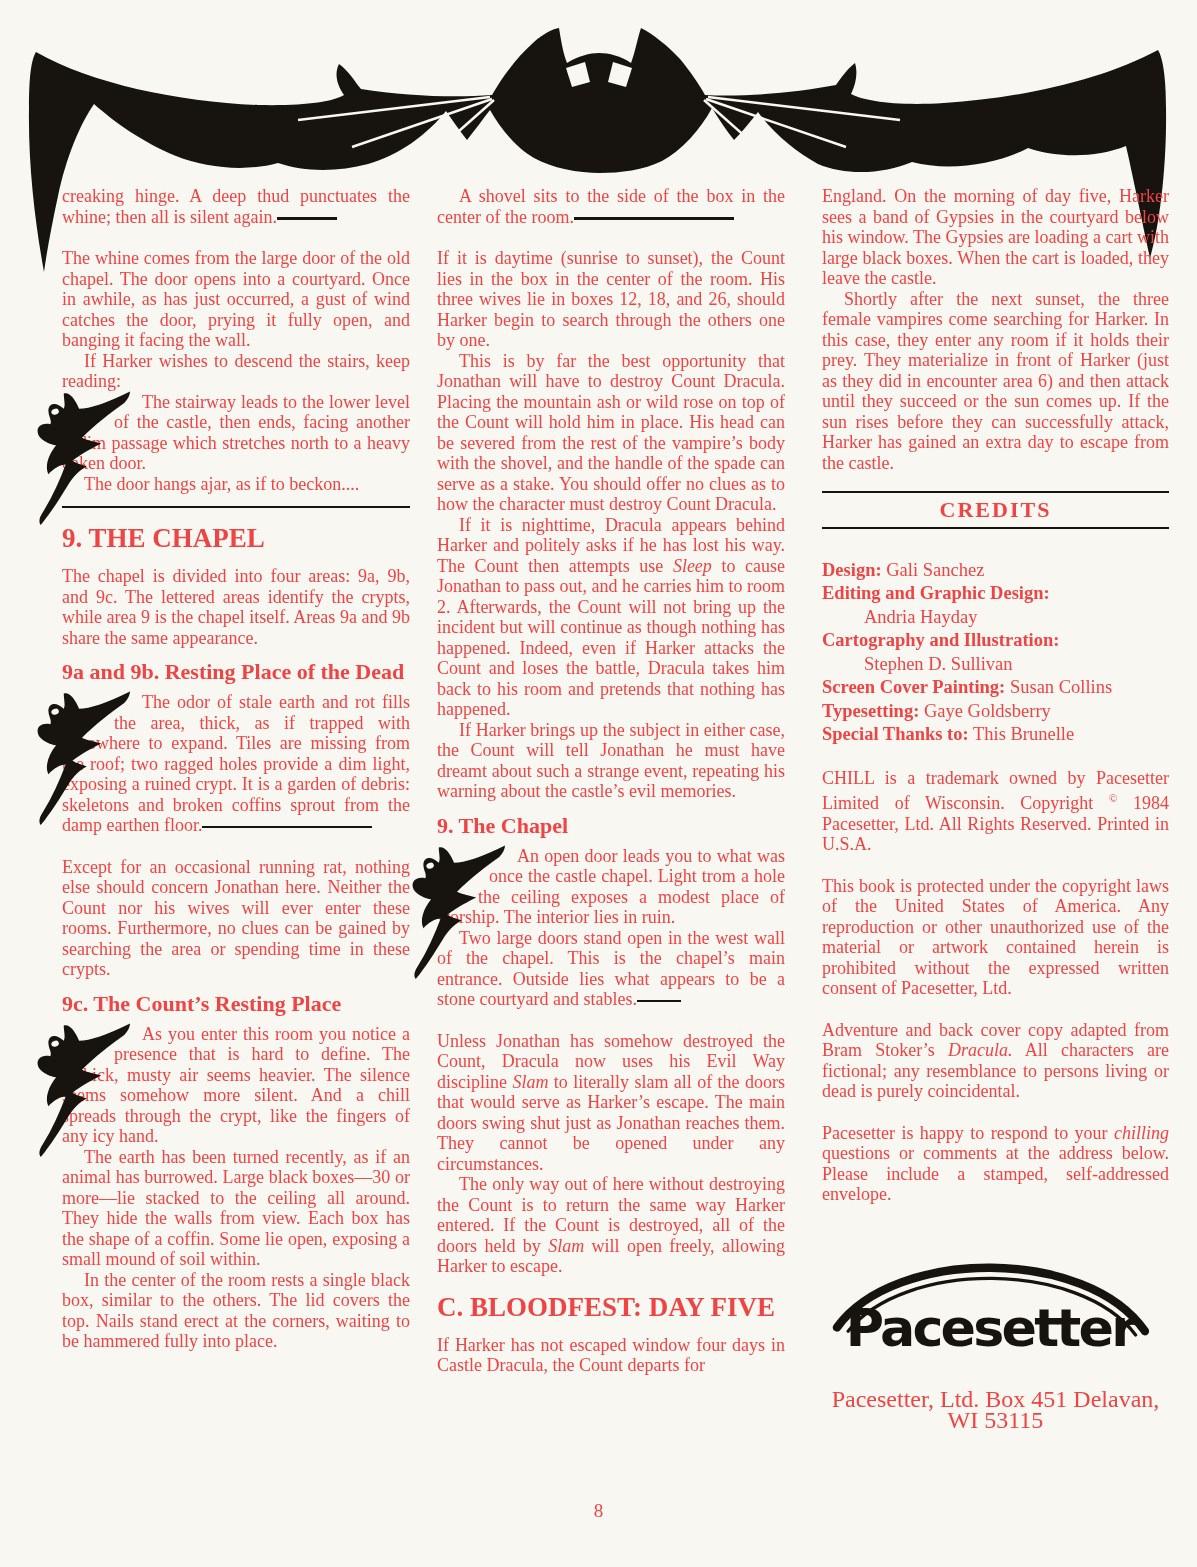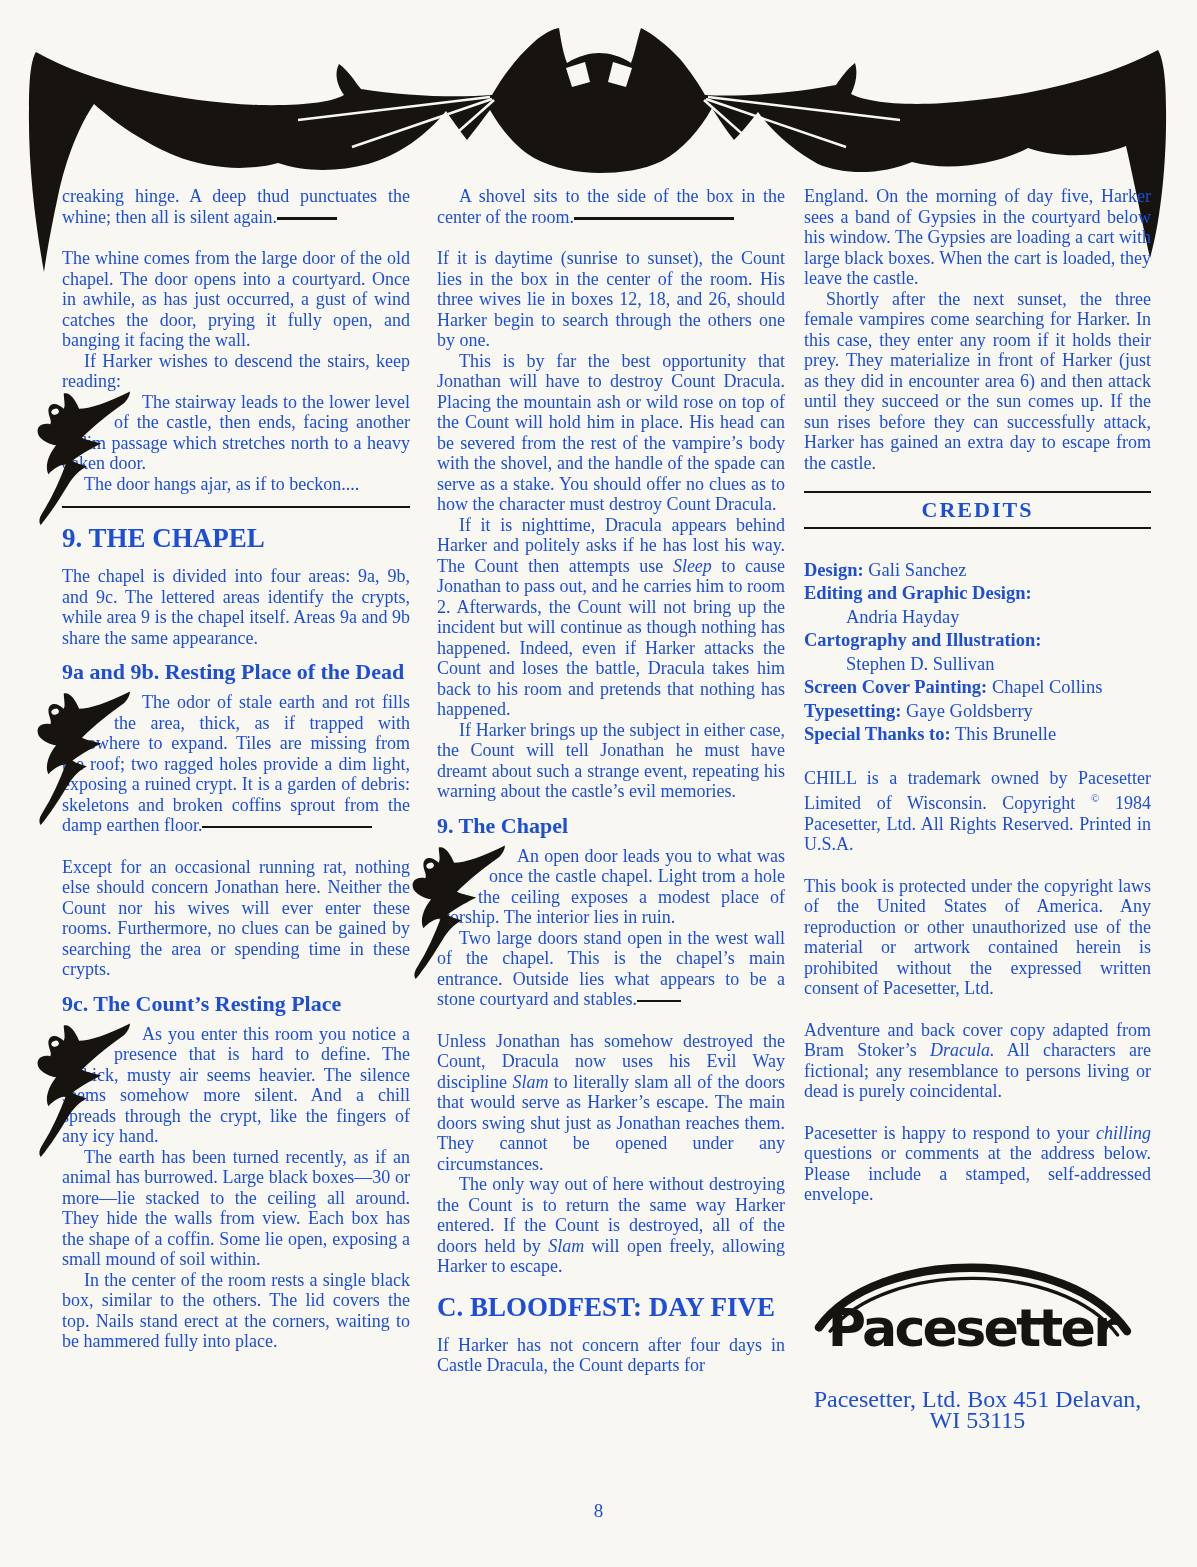--- a/index.html
+++ b/index.html
@@ -1,28 +1,28 @@
 <!DOCTYPE html>
 <html><head>
 <meta charset="utf-8">
 <style>
   html,body{margin:0;padding:0;background:#e8e6e0;}
   .page{
     position:relative; width:1197px; height:1567px; margin:0 auto;
-    background:#f8f7f2; color:#1d4ed8; overflow:hidden;
+    background:#f8f7f2; color:#ef4444; overflow:hidden;
     font-family:"Liberation Serif", serif;
   }
   .topbat{position:absolute;left:0;top:0;width:1197px;height:300px;}
   .col{
     position:absolute; top:186px; width:348px;
     font-size:18px; line-height:20.5px; text-align:justify;
   }
   #col-left{left:62px;}
   #col-mid{left:437px;}
-  #col-right{left:804px;width:347px;}
+  #col-right{left:822px;width:347px;}
   p{margin:0;}
   .ind{text-indent:22px;}
   .gap{margin-top:21px;}
   .h1{font-size:27px;line-height:30px;font-weight:bold;text-align:left;margin:15px 0 13px;}
   .h2{font-size:22px;line-height:25px;font-weight:bold;text-align:left;margin:11px 0 8px;}
   .sep{border:none;border-top:2.5px solid #17140f;margin:12px 0 0 0;height:0;}
   .endrule{display:inline-block;height:2.5px;background:#17140f;vertical-align:3px;}
   em{font-style:italic;}
   sup{font-size:11px;vertical-align:7px;}
   
@@ -151,33 +151,33 @@
           C68,64 60,62 56,60 C68,48 86,34 100,24 C104,20 106,15 106,12 Z"></path>
         <ellipse fill="#f8f7f2" cx="28" cy="33" rx="4" ry="3" transform="rotate(-20 28 33)"></ellipse>
       </svg>
       <i class="s1"></i><i class="s2"></i><i class="s3"></i>
       <span>An open door leads you to what was once the castle chapel. Light trom a hole in the ceiling exposes a modest place of worship. The interior lies in ruin.</span>
     </div>
     <p class="ind"><span>Two large doors stand open in the west wall of the chapel. This is the chapel’s main entrance. Outside lies what appears to be a stone courtyard and stables.</span><span class="endrule" style="width:44px"></span></p>
     <p class="gap"><span>Unless Jonathan has somehow destroyed the Count, Dracula now uses his Evil Way discipline </span><em>Slam</em><span> to literally slam all of the doors that would serve as Harker’s escape. The main doors swing shut just as Jonathan reaches them. They cannot be opened under any circumstances.</span></p>
     <p class="ind"><span>The only way out of here without destroying the Count is to return the same way Harker entered. If the Count is destroyed, all of the doors held by </span><em>Slam</em><span> will open freely, allowing Harker to escape.</span></p>
     <div class="h1">C. BLOODFEST: DAY FIVE</div>
-    <p>If Harker has not concern after four days in Castle Dracula, the Count departs for</p>
+    <p>If Harker has not escaped window four days in Castle Dracula, the Count departs for</p>
   </div>
 
   <div class="col" id="col-right">
     <p>England. On the morning of day five, Harker sees a band of Gypsies in the courtyard below his window. The Gypsies are loading a cart with large black boxes. When the cart is loaded, they leave the castle.</p>
     <p class="ind">Shortly after the next sunset, the three female vampires come searching for Harker. In this case, they enter any room if it holds their prey. They materialize in front of Harker (just as they did in encounter area 6) and then attack until they succeed or the sun comes up. If the sun rises before they can successfully attack, Harker has gained an extra day to escape from the castle.</p>
     <div class="credhead">CREDITS</div>
     <div class="cl"><b>Design:</b><span> Gali Sanchez</span></div>
     <div class="cl"><b>Editing and Graphic Design:</b><span></span></div>
     <div class="cl ind2"><b></b><span>Andria Hayday</span></div>
     <div class="cl"><b>Cartography and Illustration:</b><span></span></div>
     <div class="cl ind2"><b></b><span>Stephen D. Sullivan</span></div>
-    <div class="cl"><b>Screen Cover Painting:</b><span> Chapel Collins</span></div>
+    <div class="cl"><b>Screen Cover Painting:</b><span> Susan Collins</span></div>
     <div class="cl"><b>Typesetting:</b><span> Gaye Goldsberry</span></div>
     <div class="cl"><b>Special Thanks to:</b><span> This Brunelle</span></div>
     <p class="gap"><span>CHILL is a trademark owned by Pacesetter Limited of Wisconsin. Copyright </span><sup>©</sup><span> 1984 Pacesetter, Ltd. All Rights Reserved. Printed in U.S.A.</span></p>
     <p class="gap">This book is protected under the copyright laws of the United States of America. Any reproduction or other unauthorized use of the material or artwork contained herein is prohibited without the expressed written consent of Pacesetter, Ltd.</p>
     <p class="gap"><span>Adventure and back cover copy adapted from Bram Stoker’s </span><em>Dracula.</em><span> All characters are fictional; any resemblance to persons living or dead is purely coincidental.</span></p>
     <p class="gap"><span>Pacesetter is happy to respond to your </span><em>chilling</em><span> questions or comments at the address below. Please include a stamped, self-addressed envelope.</span></p>
     <div class="logoblk">
       <svg viewBox="0 0 360 150" aria-hidden="true">
         <path d="M16,98 C78,12 284,12 346,102" fill="none" stroke="#17140f" stroke-width="9" stroke-linecap="round"></path>
         <path d="M28,102 C88,26 276,26 336,106" fill="none" stroke="#17140f" stroke-width="3.5" stroke-linecap="round"></path>

